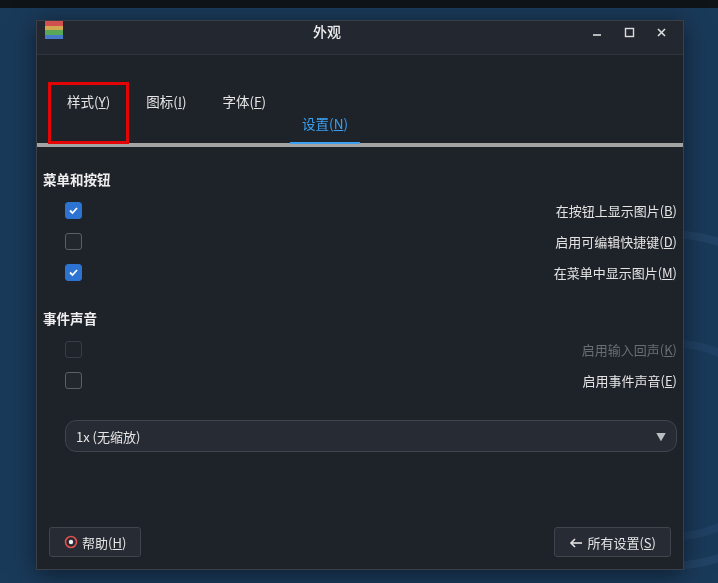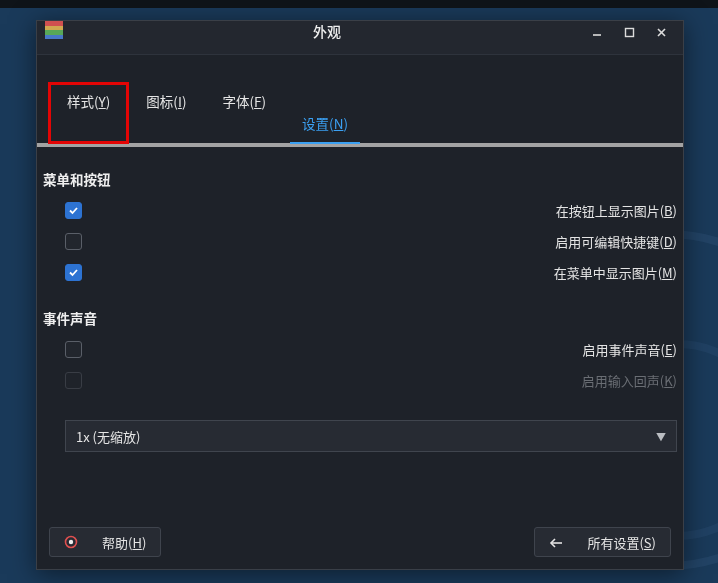--- a/index.html
+++ b/index.html
@@ -137,41 +137,41 @@
   .row-label { color: #e4e4e4; cursor: pointer; }
   .row-label.disabled { color: #6a6e74; cursor: default; }
   .row-label u { text-decoration: underline; }
   .checkbox.disabled { opacity: 0.45; cursor: default; }
   .combo {
     margin: 8px 0 0 22px;
     height: 32px;
     width: calc(100% - 22px);
     background: #272b33;
     border: 1px solid #40454e;
-    border-radius: 0;
+    border-radius: 11px;
     display: flex; align-items: center;
     padding: 0 10px;
     cursor: pointer;
     justify-content: space-between;
   }
   .combo-label { color: #e6e6e6; }
   .combo-arrow { color: #babdc2; font-size: 10px; }
   .footer {
     display: flex;
     justify-content: space-between;
     padding: 10px 12px 12px;
   }
   .btn {
     height: 30px;
     padding: 0 14px;
     background: #272b33;
     border: 1px solid #3f444d;
     border-radius: 3px;
     display: flex; align-items: center;
-    gap: 24px;
+    gap: 4px;
     cursor: pointer;
     color: #e4e4e4;
     font-size: 13px;
   }
   .help-icon {
     width: 14px; height: 14px;
     position: relative;
   }
   .help-icon svg { display: block; }
   .arrow-icon { font-size: 14px; }
@@ -250,27 +250,27 @@
             <polyline points="2,5.5 4.5,8 9,3" stroke="white" stroke-width="1.8" fill="none"></polyline>
           </svg>
       </div>
       <span class="row-label">在菜单中显示图片(<u>M</u>)</span>
     </div>
 
     <div style="height:16px"></div>
     <div class="section-heading">事件声音</div>
 
     <div class="row">
+      <div class="checkbox disabled"></div>
+      <span class="row-label disabled">启用输入回声(<u>K</u>)</span>
+    </div>
+
+    <div class="row">
       <div class="checkbox"></div>
       <span class="row-label">启用事件声音(<u>E</u>)</span>
-    </div>
-
-    <div class="row">
-      <div class="checkbox disabled"></div>
-      <span class="row-label disabled">启用输入回声(<u>K</u>)</span>
     </div>
 
     <div style="height:16px"></div>
 
     <div class="combo">
       <span class="combo-label">1x (无缩放)</span>
       <span class="combo-arrow">▼</span>
     </div>
   </div>
 

